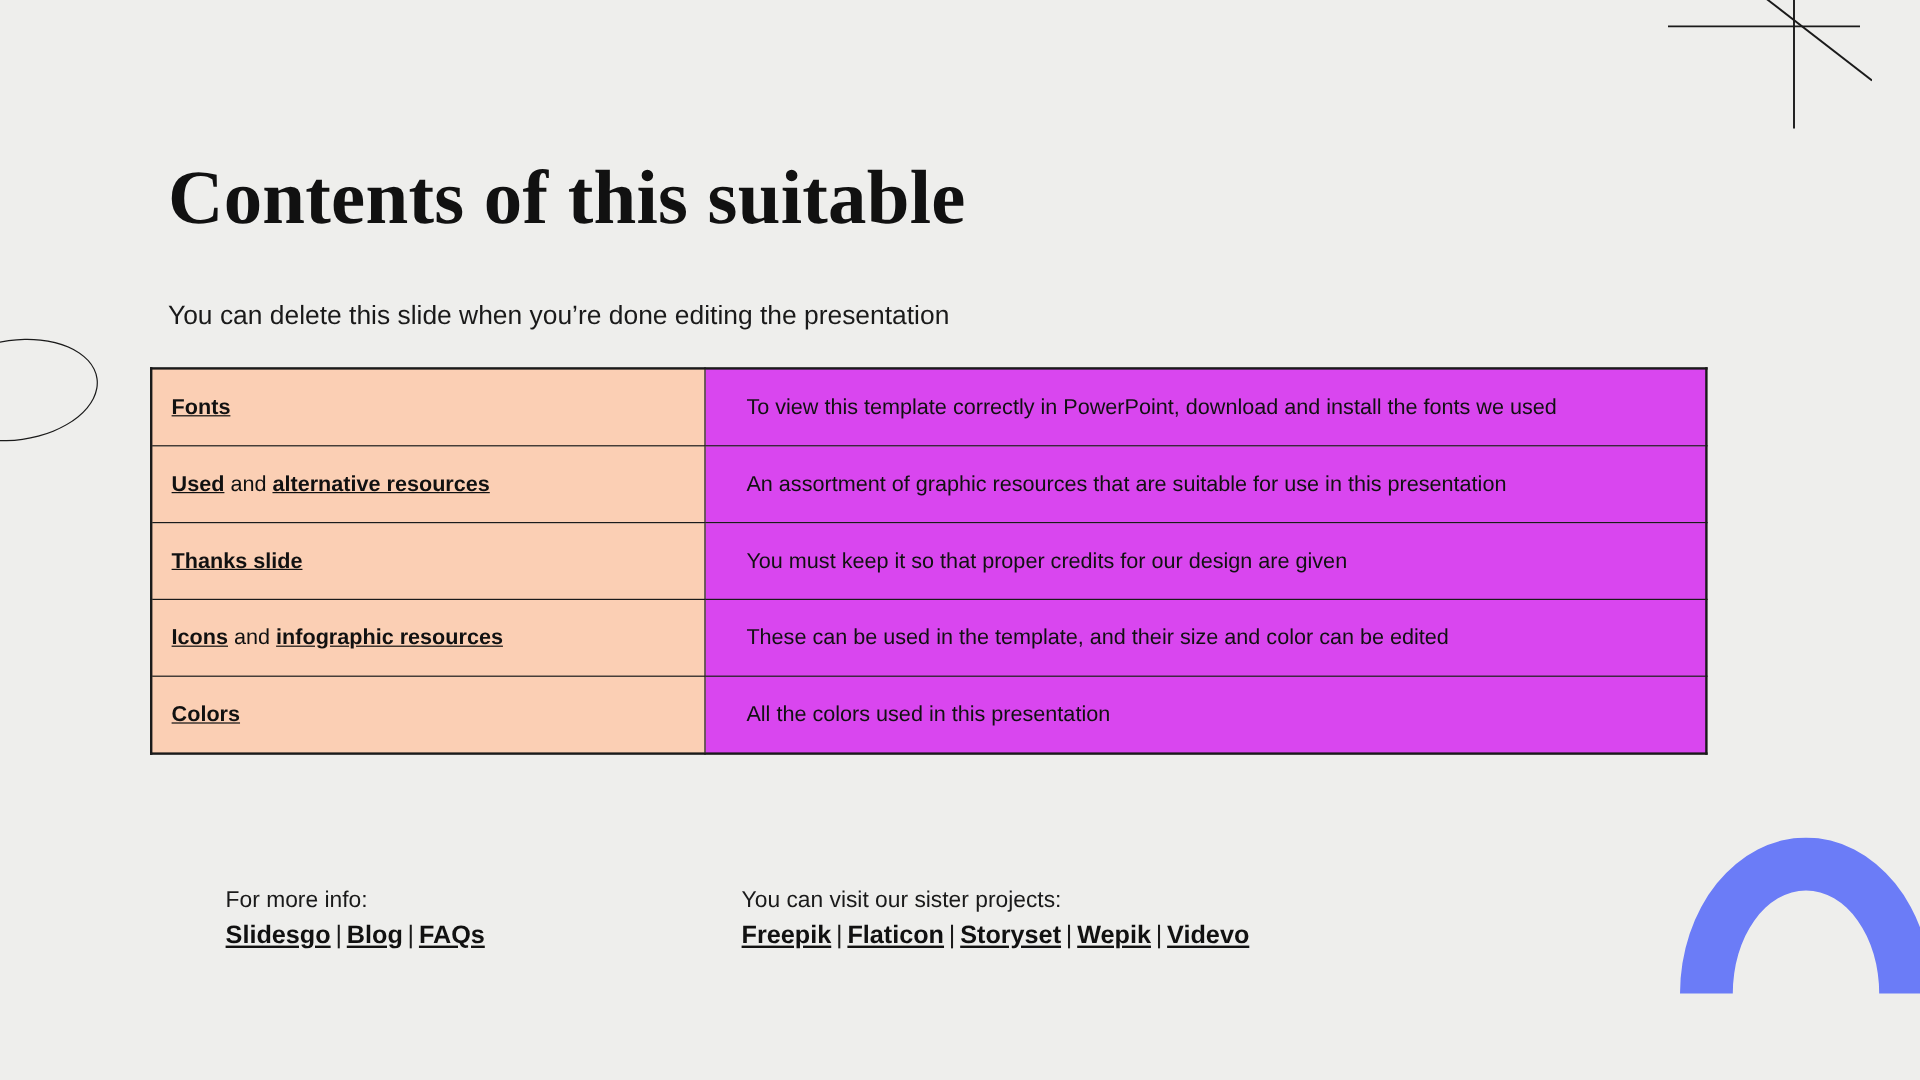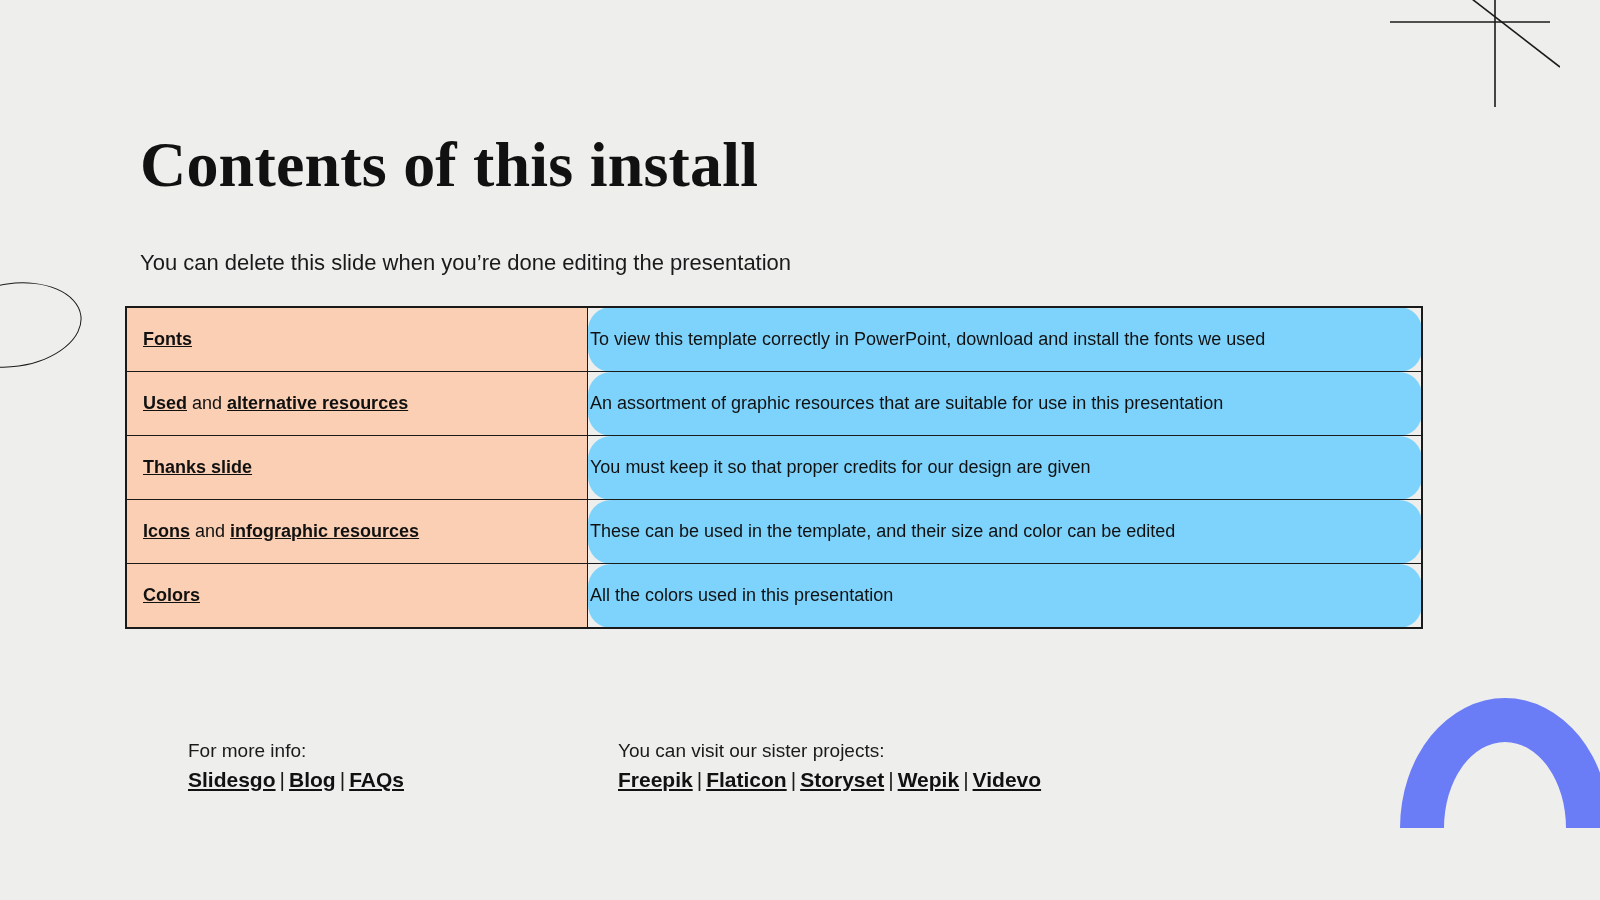--- a/index.html
+++ b/index.html
@@ -102,24 +102,23 @@
     padding: 0 16px;
     font-size: 18px;
     vertical-align: middle;
   }
   .contents-table td.label-cell {
     width: 428px;
     background: #fbcfb4;
     padding-left: 16px;
   }
   .contents-table td.desc-cell {
-    background: #7dd3fc;
-    padding-left: 2px;
+    background: #d946ef;
+    padding-left: 34px;
     color: #1a1a1a;
-    border-radius: 23px;
   }
   .lnk {
     font-weight: bold;
     text-decoration: underline;
     color: #111111;
     cursor: pointer;
   }
   .plain {
     color: #111111;
   }
@@ -162,21 +161,21 @@
     <line x1="0" y1="30" x2="160" y2="30" stroke="#1a1a1a" stroke-width="1.6"></line>
     <line x1="105" y1="0" x2="105" y2="115" stroke="#1a1a1a" stroke-width="1.6"></line>
     <line x1="60" y1="-10" x2="170" y2="75" stroke="#1a1a1a" stroke-width="1.6"></line>
   </svg>
   <div class="deco-ellipse"></div>
   <div class="deco-arc">
     <div class="arc-inner"></div>
   </div>
 
   <h1 class="title">
-    <span>Contents of this </span><span class="bold">install</span>
+    <span>Contents of this </span><span class="bold">suitable</span>
   </h1>
   <p class="subtitle">You can delete this slide when you’re done editing the presentation</p>
 
   <table class="contents-table">
     <tbody>
         <tr>
           <td class="label-cell"><span class="lnk">Fonts</span></td>
           <td class="desc-cell"><span class="plain">To view this template correctly in PowerPoint, download and install the fonts we used</span></td>
         </tr>
         <tr>

